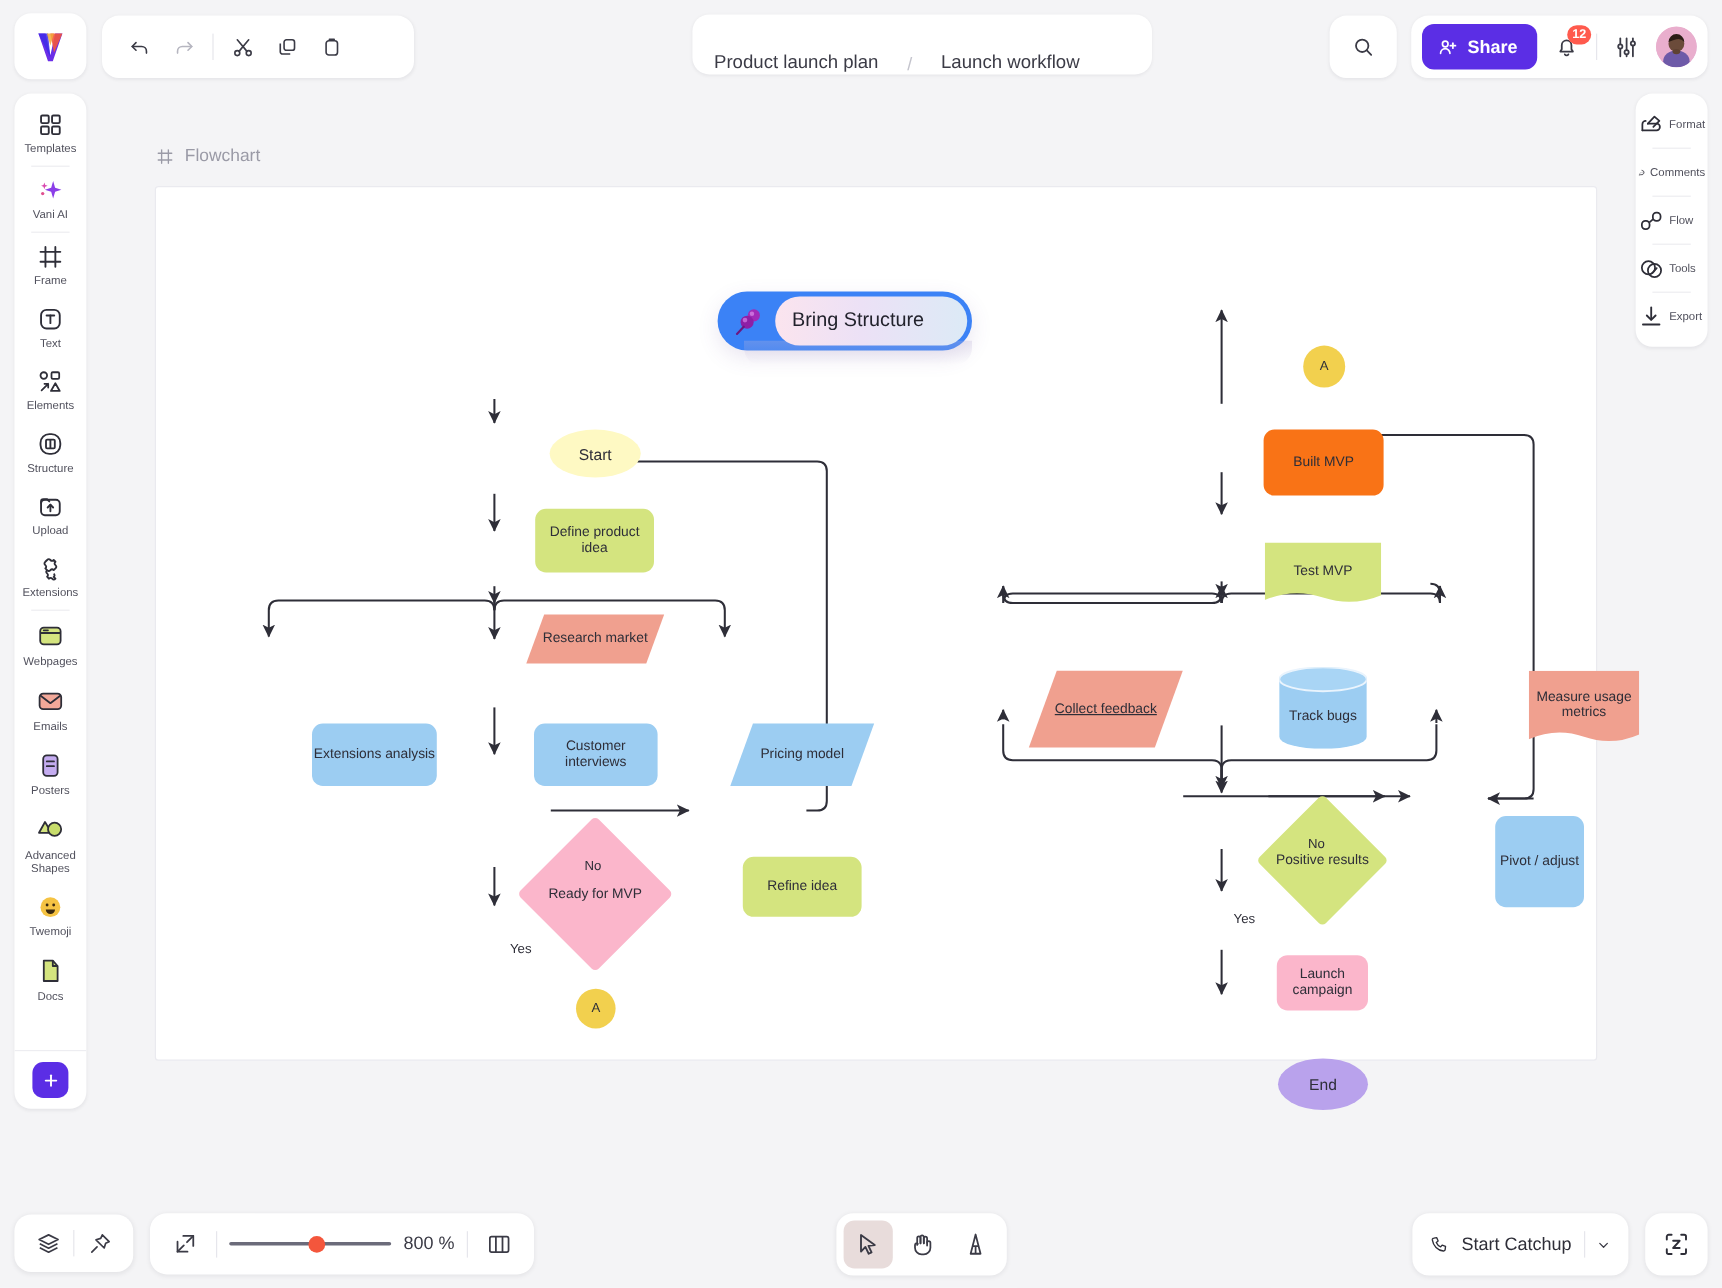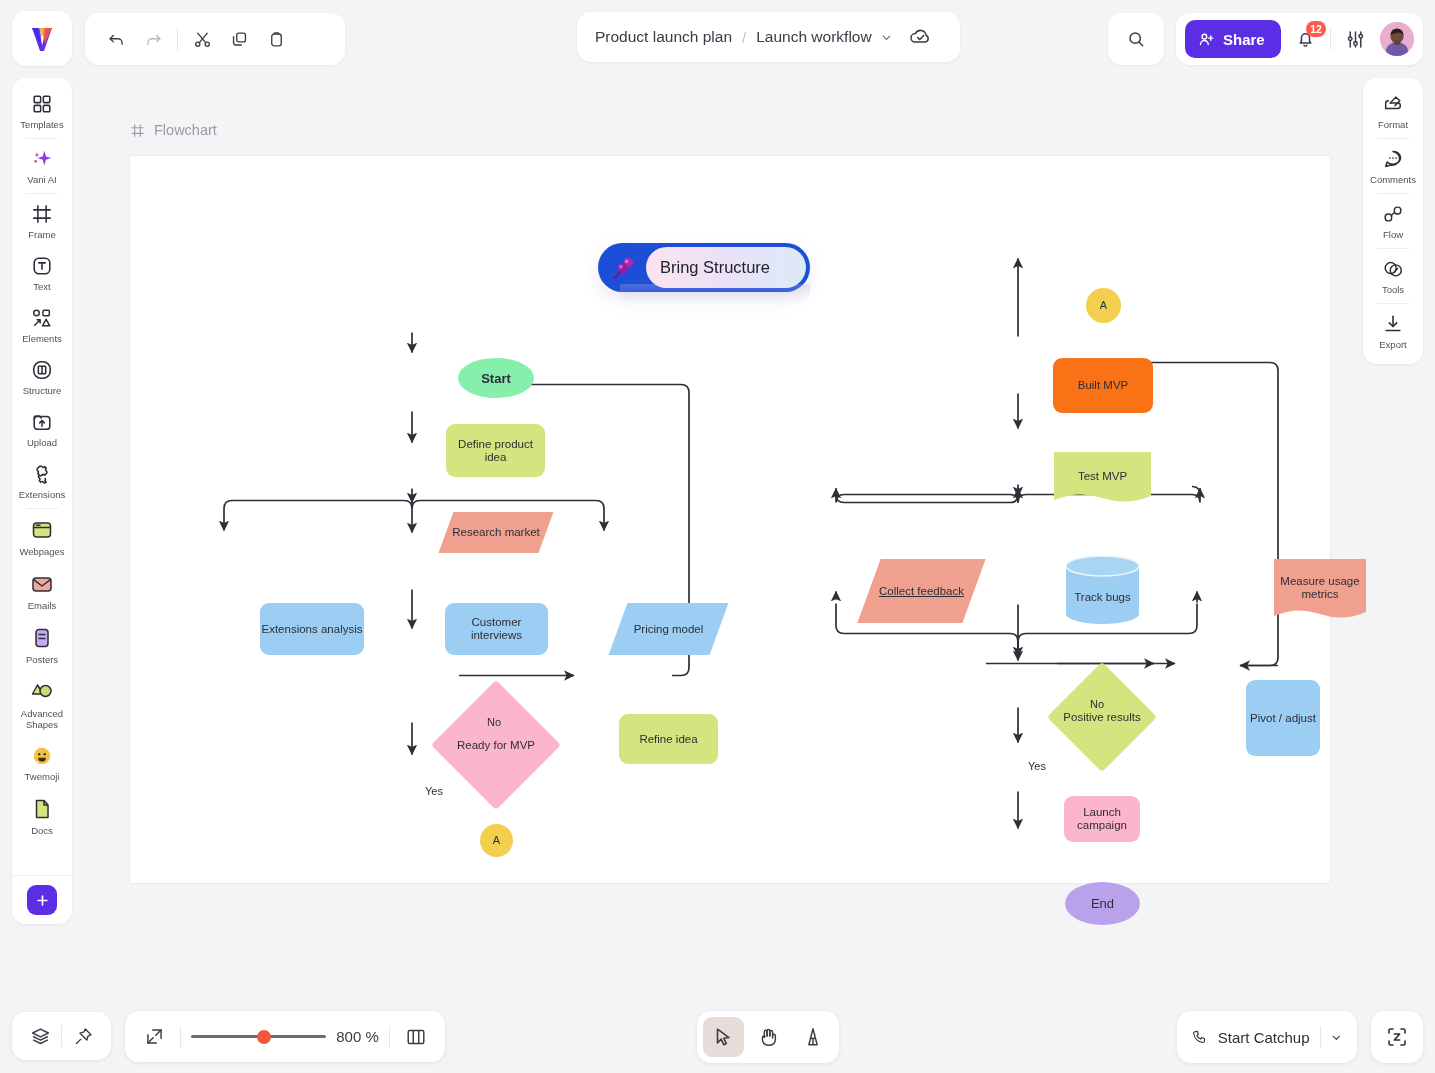--- a/index.html
+++ b/index.html
@@ -14,21 +14,21 @@
 
   
   .topbar { position: absolute; top: 0; left: 0; width: 1435px; height: 76px; }
   .tb-card {
     position: absolute; background: #fff; border-radius: 14px;
     box-shadow: 0 1px 3px rgba(20,20,40,.06);
     display: flex; align-items: center;
   }
   .logo-card { left: 12px; top: 11px; width: 60px; height: 55px; justify-content: center; }
   .edit-card { left: 85px; top: 13px; width: 260px; height: 52px; padding: 0 14px; gap: 3px; }
-  .title-card { left: 577px; top: 12px; width: 383px; height: 50px; padding: 0 18px; gap: 8px; }
+  .title-card { left: 577px; top: 12px; width: 383px; height: 50px; padding: 0 18px; gap: 22px; align-items: flex-end; }
   .search-card { left: 1108px; top: 13px; width: 56px; height: 52px; justify-content: center; }
   .right-card { left: 1176px; top: 13px; width: 247px; height: 52px; padding: 0 9px; gap: 8px; }
 
   .tb-btn {
     width: 34px; height: 34px; border-radius: 9px; border: none; background: transparent;
     display: flex; align-items: center; justify-content: center; cursor: pointer; padding: 0;
   }
   .tb-sep { width: 1px; height: 22px; background: #e6e6ec; margin: 0 4px; }
 
   .crumb { font-size: 15.5px; color: #3b3b46; white-space: nowrap; cursor: pointer; }
@@ -69,21 +69,21 @@
     display: flex; align-items: center; justify-content: center; font-size: 19px; cursor: pointer;
     border: none; line-height: 1;
   }
 
   
   .rightbar {
     position: absolute; right: 12px; top: 78px; width: 60px;
     background: #fff; border-radius: 14px; box-shadow: 0 1px 3px rgba(20,20,40,.06);
     padding: 7px 0; 
   }
-  .rb-item { width: 60px; padding: 8px 2px 7px; display: flex; flex-direction: column; align-items: center; gap: 4px; cursor: pointer; }
+  .rb-item { width: 60px; padding: 8px 2px 7px; display: flex; align-items: center; gap: 4px; cursor: pointer; }
   .rb-label { font-size: 9.5px; color: #50505c; text-align: center; line-height: 11px; }
   .rb-div { height: 1px; background: #ededf1; margin: 1px 14px; }
 
   
   .canvas { position: absolute; left: 84px; top: 78px; right: 84px; bottom: 70px; }
   .frame-label {
     position: absolute; left: 46px; top: 44px; display: flex; align-items: center; gap: 9px;
     font-size: 14.5px; color: #9a9aa6; cursor: pointer;
   }
   .frame {
@@ -111,21 +111,21 @@
   .n-para .para-bg { position: absolute; inset: 0; transform: skewX(-20deg); }
   .n-para .para-txt { position: relative; z-index: 2; }
 
   .edge-label {
     position: absolute; font-size: 11px; color: #2e2e38; background: transparent;
   }
 
   
   .bs-pill {
     position: absolute; left: 598px; top: 243px; height: 49px; width: 212px;
-    border-radius: 26px; background: #1d4ed8; display: flex; align-items: center;
+    border-radius: 26px; background: #3b82f6; display: flex; align-items: center;
     padding: 4px; box-shadow: 0 6px 18px rgba(90,60,150,.13); z-index: 20; cursor: pointer;
   }
   .bs-pill::after {
     content: ""; position: absolute; left: 22px; top: 41px; width: 190px; height: 20px;
     background: linear-gradient(180deg, rgba(190,180,215,.30), rgba(190,180,215,0));
     border-radius: 0 0 14px 14px; z-index: -1;
   }
   .bs-icon { width: 44px; display: flex; align-items: center; justify-content: center; flex: 0 0 auto; }
   .bs-text {
     flex: 1; height: 41px; border-radius: 22px; display: flex; align-items: center;
@@ -529,21 +529,21 @@
       </g>
       <g fill="none" stroke="#2e2e38" stroke-width="1.7" marker-end="url(#ah)">
         <path d="M934 551 V570"></path>
         <path d="M973 573 H1070"></path>
         <path d="M934 617 V652"></path>
         <path d="M934 701 V738"></path>
         <path d="M1194 575 H1156"></path>
       </g>
     </svg>
 
-    <div class="node n-ellipse" style="left:374px; top:280px; width:76px; height:40px; background:#86efac;font-weight:bold;">
+    <div class="node n-ellipse" style="left:374px; top:280px; width:76px; height:40px; background:#fef9c3;">
       <span>Start</span>
     </div>
 
     <div class="node n-rect" style="left:362px; top:346px; width:99px; height:53px; background:#d4e47f;">
       <span>Define product idea</span>
     </div>
 
     <div class="node n-para" style="left:362px; top:434px; width:100px; height:41px;">
       <span class="para-bg" style="background:#f0a08f;"></span>
       <span class="para-txt">Research market</span>

